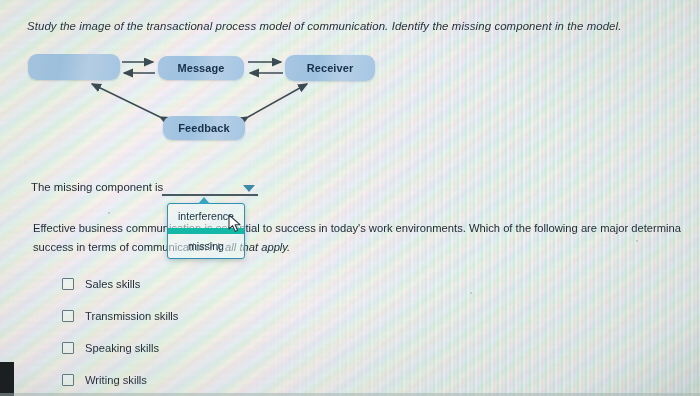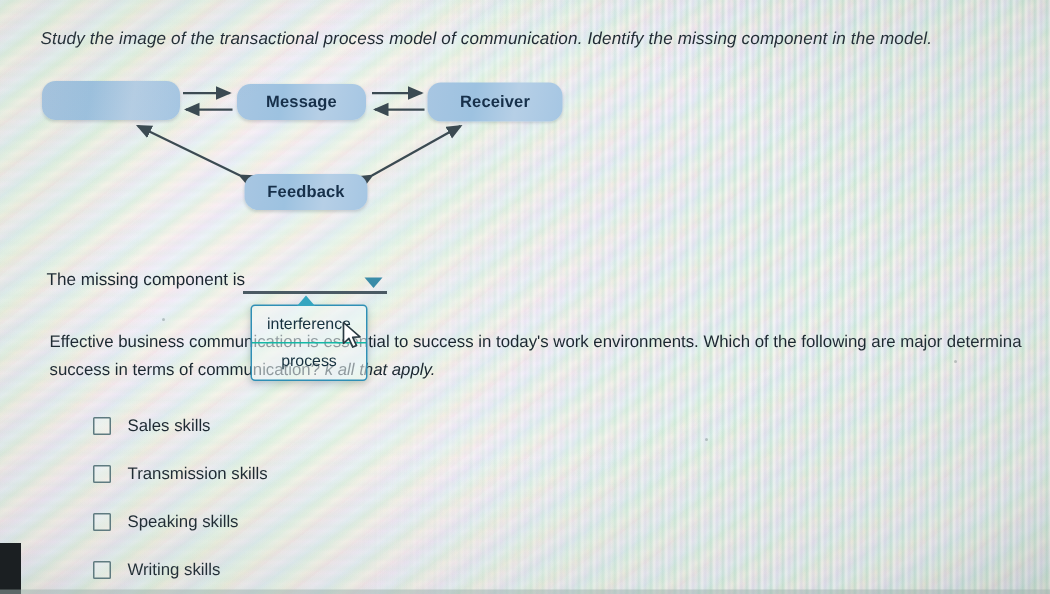--- a/index.html
+++ b/index.html
@@ -191,21 +191,21 @@
     border-right: 6px solid transparent;
     border-bottom: 7px solid #35a6c0;
   }
   .dd-item {
     height: 24px;
     display: flex;
     align-items: center;
     justify-content: center;
     font-size: 10.6px;
     color: #16313f;
-    border-bottom: 1px solid #14b8a6;
+    border-bottom: 6px solid #14b8a6;
   }
   .dd-item:last-child { border-bottom: none; }
 
   
   .cursor {
     position: absolute;
     left: 228px; top: 214px;
     z-index: 9;
     pointer-events: none;
   }
@@ -304,21 +304,21 @@
           <span>Feedback</span>
         </div>
     </div>
 
     <div class="q-line">The missing component is</div>
     <div class="q-underline"></div>
     <div class="caret"></div>
 
     <div class="dropdown">
       <div class="dd-item">interference</div>
-      <div class="dd-item">process</div>
+      <div class="dd-item">missing</div>
     </div>
 
     <svg class="cursor" width="16" height="20" viewBox="0 0 16 20">
       <path d="M1,1 L1,15 L4.6,11.6 L7.2,17.4 L9.6,16.3 L7.1,10.8 L12,10.6 z" fill="#ffffff" stroke="#2a3a42" stroke-width="1.1" stroke-linejoin="round"></path>
     </svg>
 
     <div class="para">
       <span>Effective business communication is essential to success in today's work environments. Which of the following are major determina</span>
       <span class="l2">
         <span>success in terms of communication?</span>

